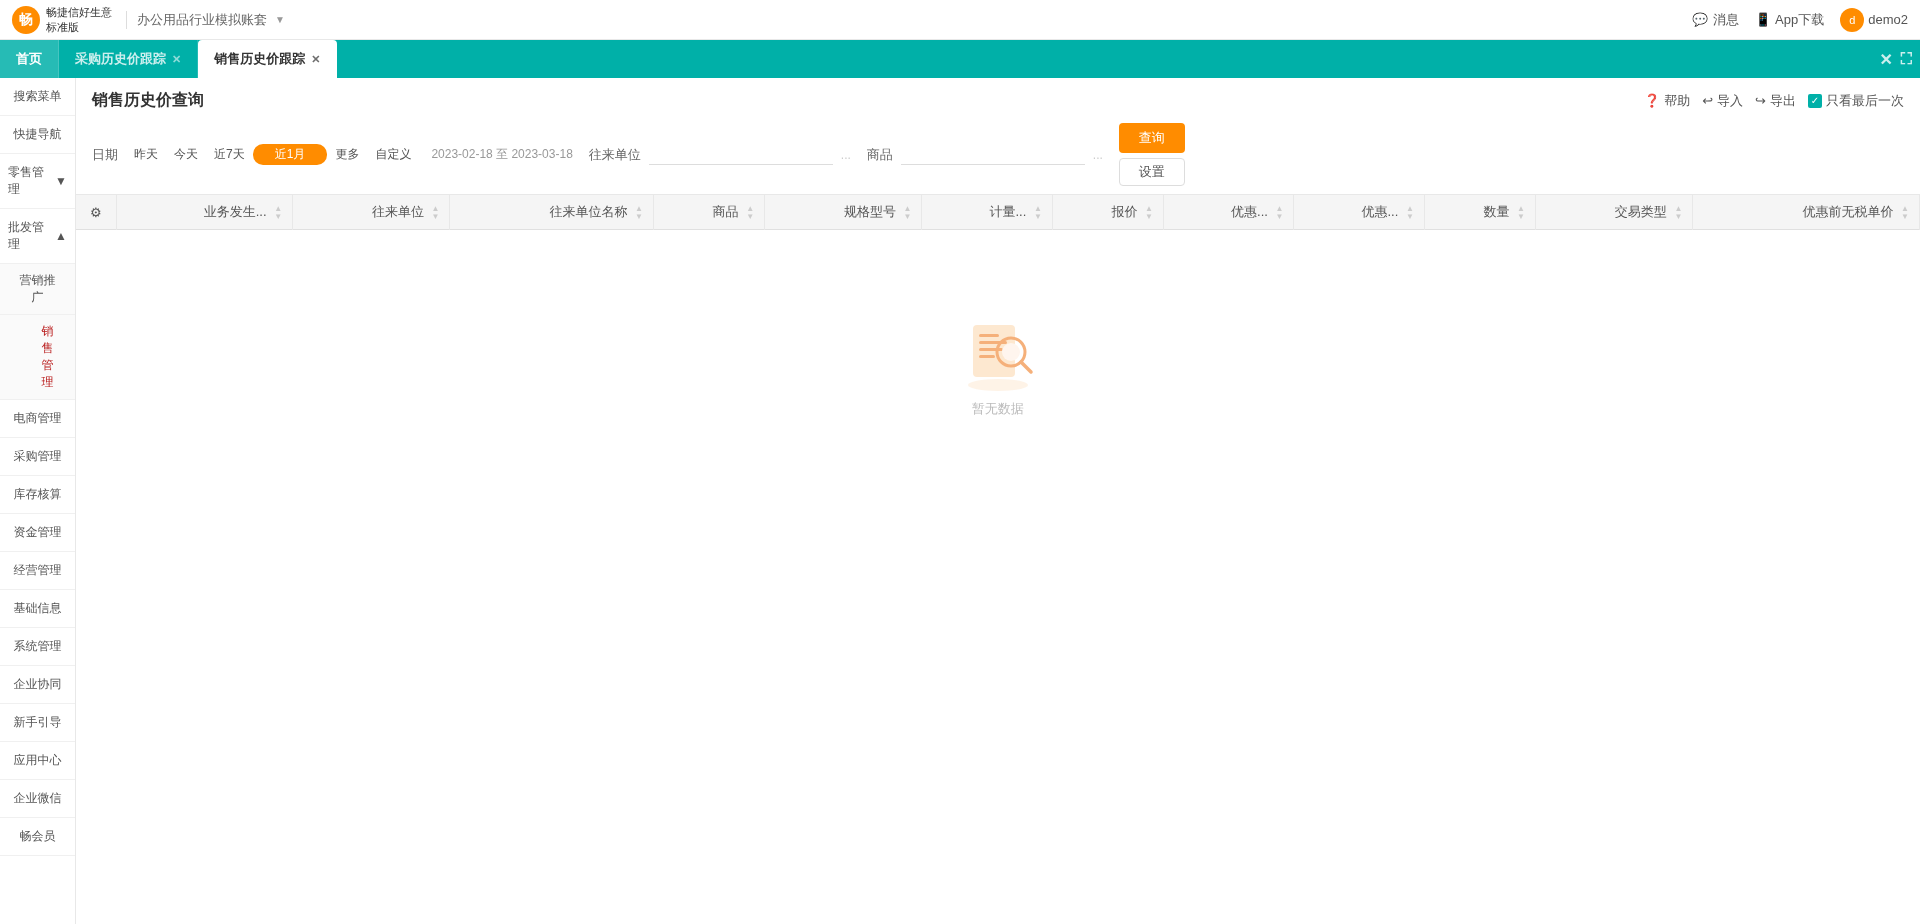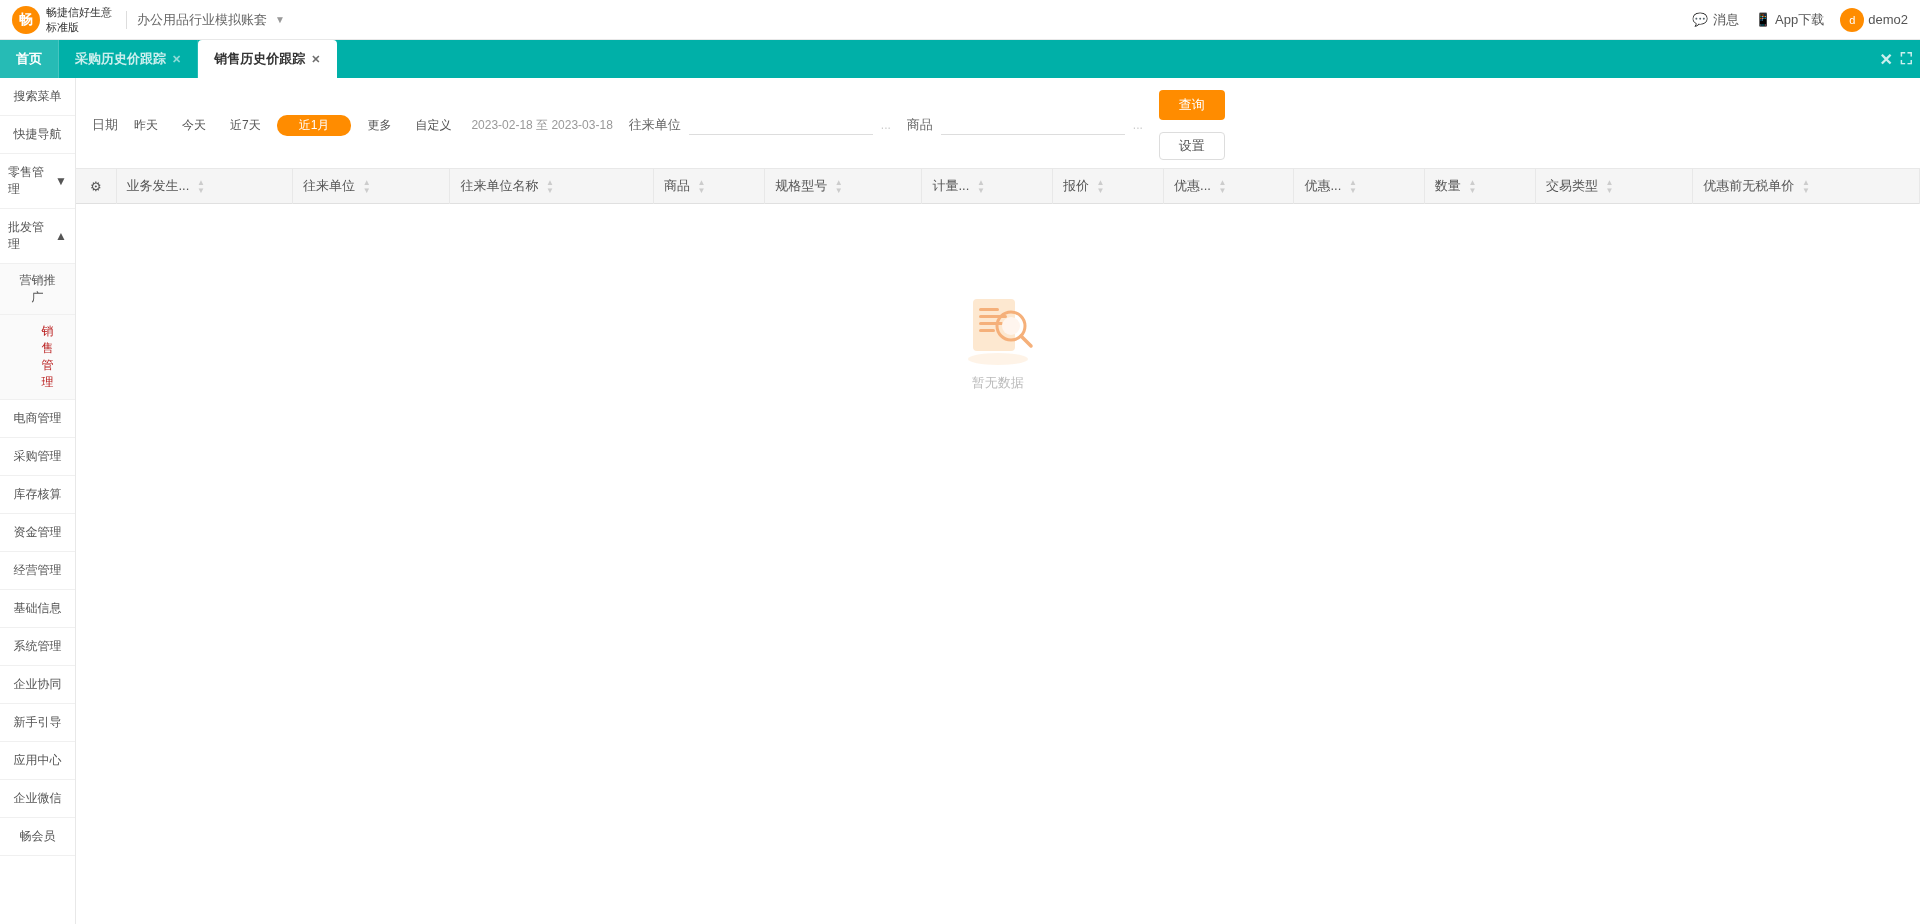--- a/index.html
+++ b/index.html
@@ -134,21 +134,21 @@
 
     
     .filter-row {
       display: flex;
       align-items: center;
       gap: 16px;
       flex-wrap: wrap;
     }
     .filter-group { display: flex; align-items: center; gap: 8px; }
     .filter-label { color: #666; font-size: 13px; }
-    .date-filters { display: flex; align-items: center; gap: 8px; }
+    .date-filters { display: flex; align-items: center; gap: 0; }
     .date-btn {
       padding: 2px 8px;
       font-size: 12px;
       color: #555;
       cursor: pointer;
       border: none;
       background: none;
     }
     .date-btn.active {
       background: #ff8c00;
@@ -180,41 +180,41 @@
     }
     .settings-btn {
       background: white;
       color: #555;
       border: 1px solid #ddd;
       border-radius: 4px;
       padding: 4px 16px;
       font-size: 13px;
       cursor: pointer;
     }
-    .btn-group-right { display: flex; flex-direction: column; gap: 12px; }
+    .btn-group-right { display: flex; flex-direction: column; gap: 5px; }
 
     
     .table-wrapper {
       flex: 1;
       overflow: auto;
       background: white;
       margin: 0;
     }
     table {
       width: 100%;
       border-collapse: collapse;
       font-size: 13px;
     }
     thead tr {
       background: #f5f5f5;
       border-bottom: 1px solid #e0e0e0;
     }
     th {
       padding: 8px 10px;
-      text-align: left;
+      text-align: right;
       color: #555;
       font-weight: 500;
       white-space: nowrap;
       border-right: 1px solid #e8e8e8;
       position: relative;
     }
     th .sort-arrows { display: inline-flex; flex-direction: column; font-size: 8px; color: #ccc; margin-left: 4px; vertical-align: middle; line-height: 1; }
     .th-settings { width: 40px; text-align: center; }
 
     
@@ -335,20 +335,41 @@
       <span>企业微信</span>
     </div>
     <div class="sidebar-item">
       <span>畅会员</span>
     </div>
   </div>
 
   <div class="content">
 
     <div class="page-header">
+      <div class="page-title-row">
+        <div class="page-title">销售历史价查询</div>
+        <div class="page-actions">
+          <div class="page-action-item">
+            <span>❓</span>
+            <span>帮助</span>
+          </div>
+          <div class="page-action-item">
+            <span>↩</span>
+            <span>导入</span>
+          </div>
+          <div class="page-action-item">
+            <span>↪</span>
+            <span>导出</span>
+          </div>
+          <div class="checkbox-area">
+            <div class="checkbox-blue"></div>
+            <span>只看最后一次</span>
+          </div>
+        </div>
+      </div>
 
       <div class="filter-row">
         <div class="filter-group">
           <span class="filter-label">日期</span>
           <div class="date-filters">
             <button class="date-btn">昨天</button>
             <button class="date-btn">今天</button>
             <button class="date-btn">近7天</button>
             <button class="date-btn active">近1月</button>
             <button class="date-btn">更多</button>

